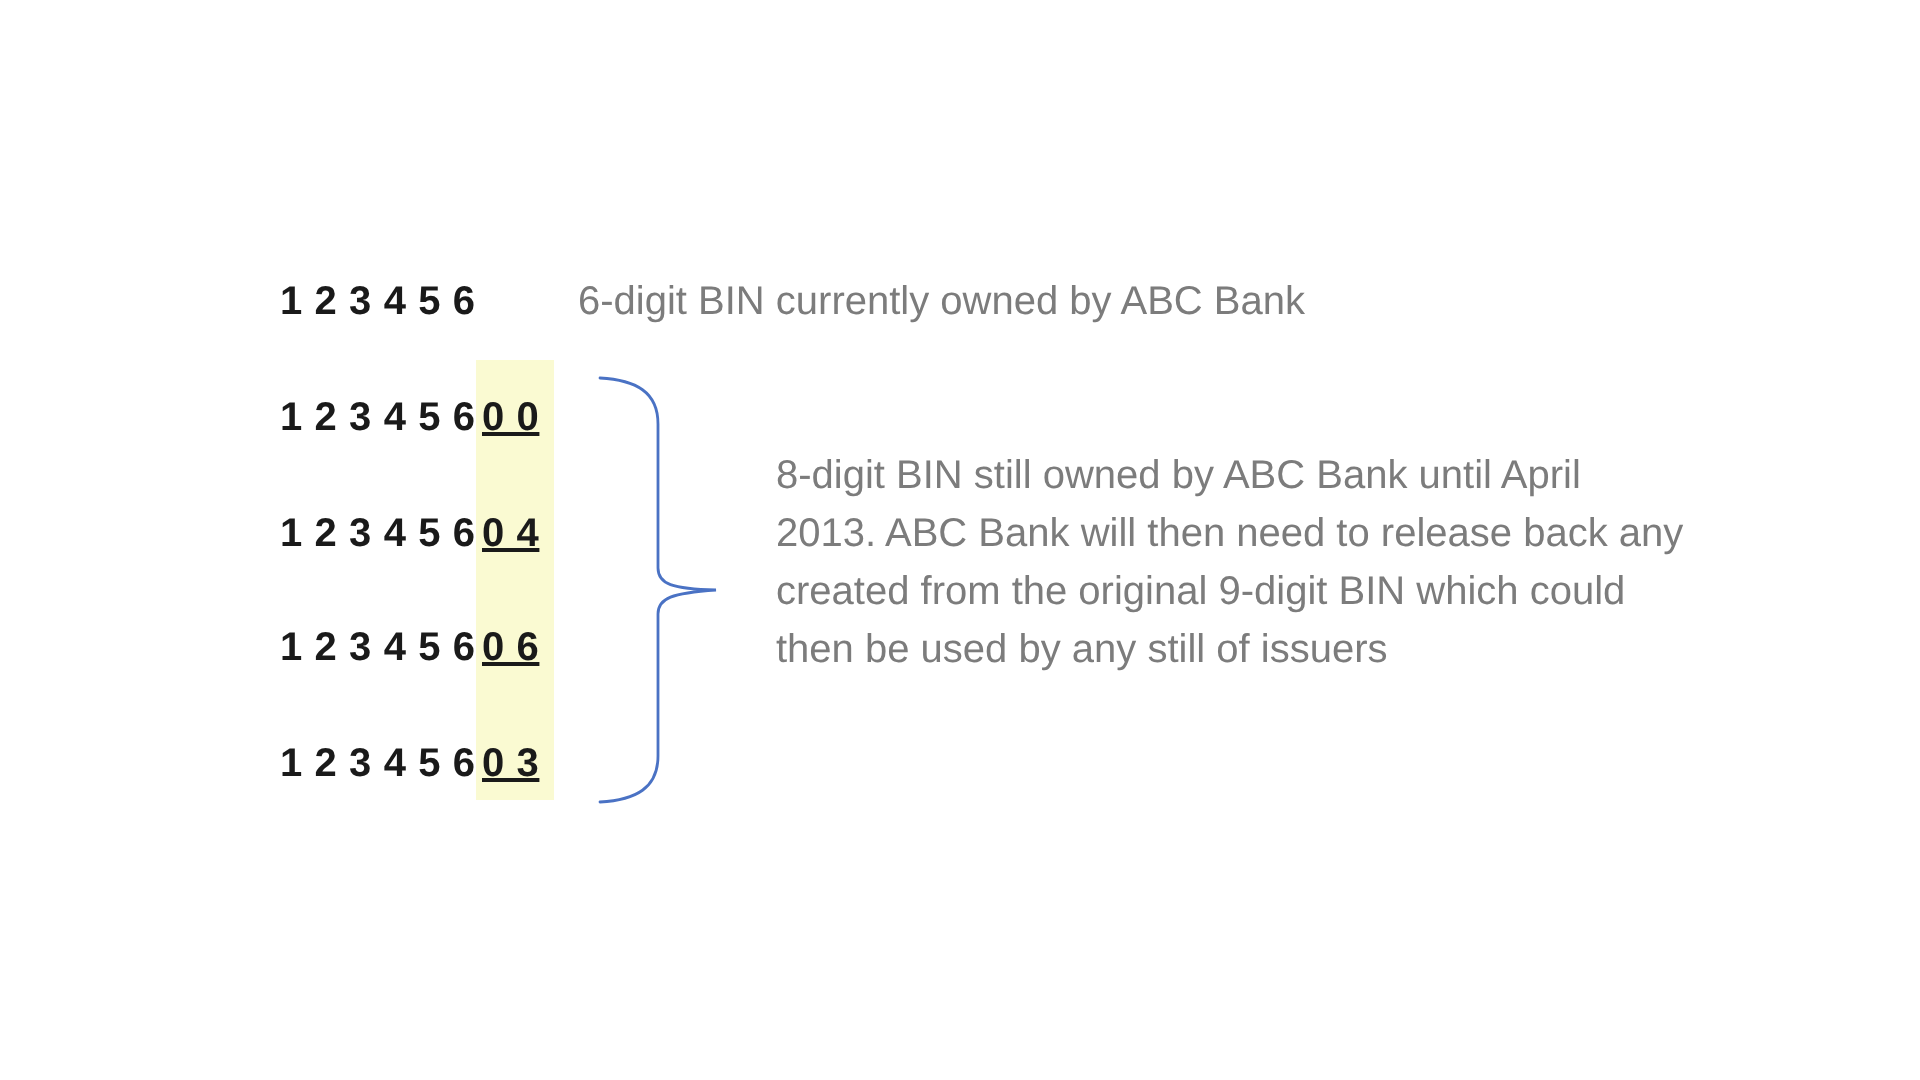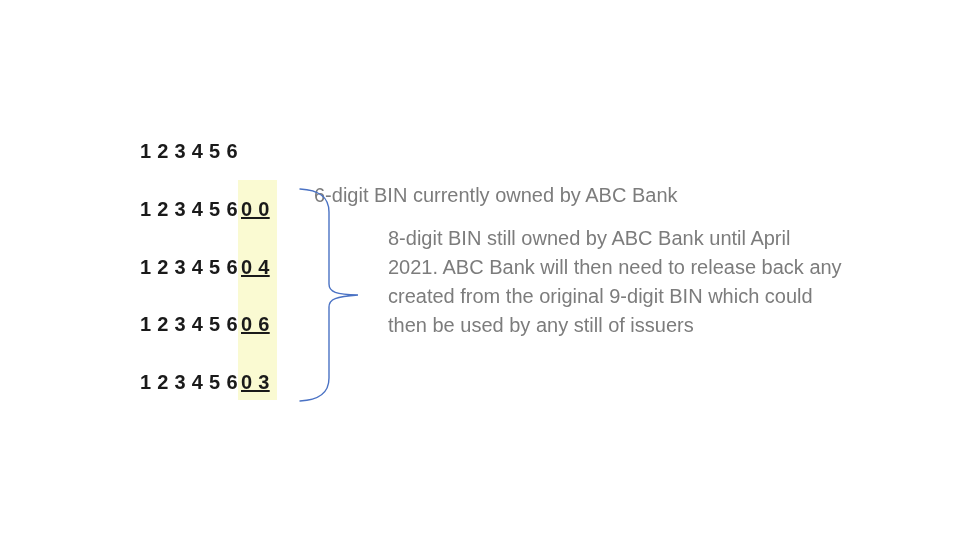--- a/index.html
+++ b/index.html
@@ -27,27 +27,26 @@
     white-space: pre;
     line-height: 20px;
   }
   .bin6-row {
     position: absolute;
     left: 140px;
     top: 141px;
   }
   .bin6-label {
     position: absolute;
-    left: 314px;
+    left: 289px;
     top: 140px;
     font-size: 20px;
     color: var(--gray-text);
     line-height: 22px;
     white-space: nowrap;
-    margin-top: 44px;
   }
   .highlight-band {
     position: absolute;
     left: 238px;
     top: 180px;
     width: 39px;
     height: 220px;
     background: var(--highlight);
   }
   .bin8-row {
@@ -112,18 +111,18 @@
     <span class="digits">1 2 3 4 5 6 </span>
     <span class="digits suffix">0 3</span>
   </div>
 
   <svg class="brace" viewBox="0 0 66 218" fill="none" xmlns="http://www.w3.org/2000/svg">
     <path d="M 4 3 C 22 4, 33 10, 33 26 L 33 98 C 33 106, 40 108.5, 62 109 C 40 110.5, 33 113, 33 121 L 33 192 C 33 208, 22 214, 4 215" stroke="#4a72c4" stroke-width="1.4" fill="none" stroke-linecap="round"></path>
   </svg>
 
   <div class="annotation">
     <div>8-digit BIN still owned by ABC Bank until April</div>
-    <div>2021. ABC Bank will then need to release back any</div>
+    <div>2013. ABC Bank will then need to release back any</div>
     <div>created from the original 9-digit BIN which could</div>
     <div>then be used by any still of issuers</div>
   </div>
 
 </div>
 
 </body></html>

